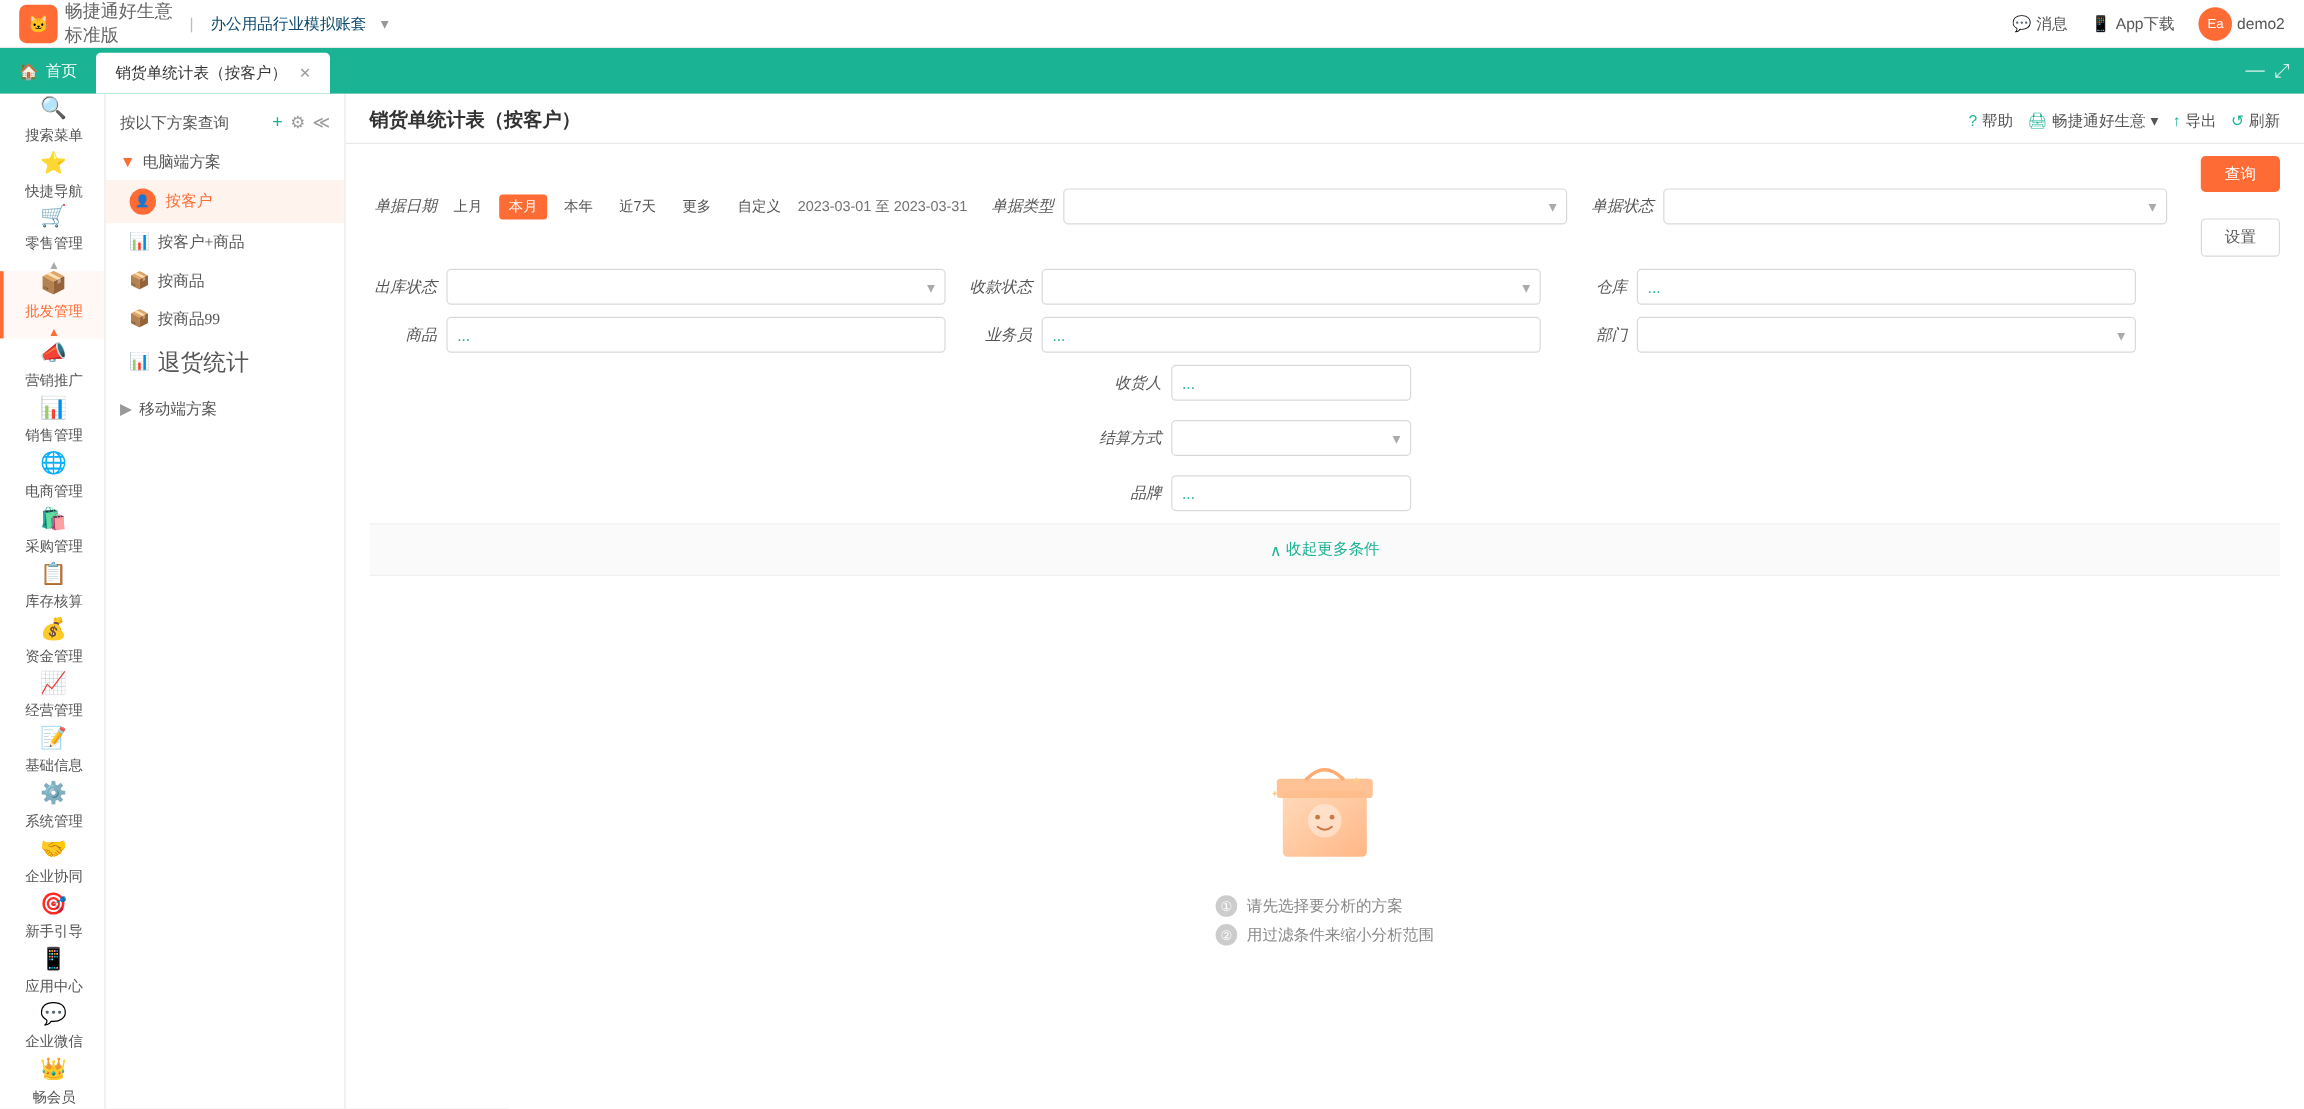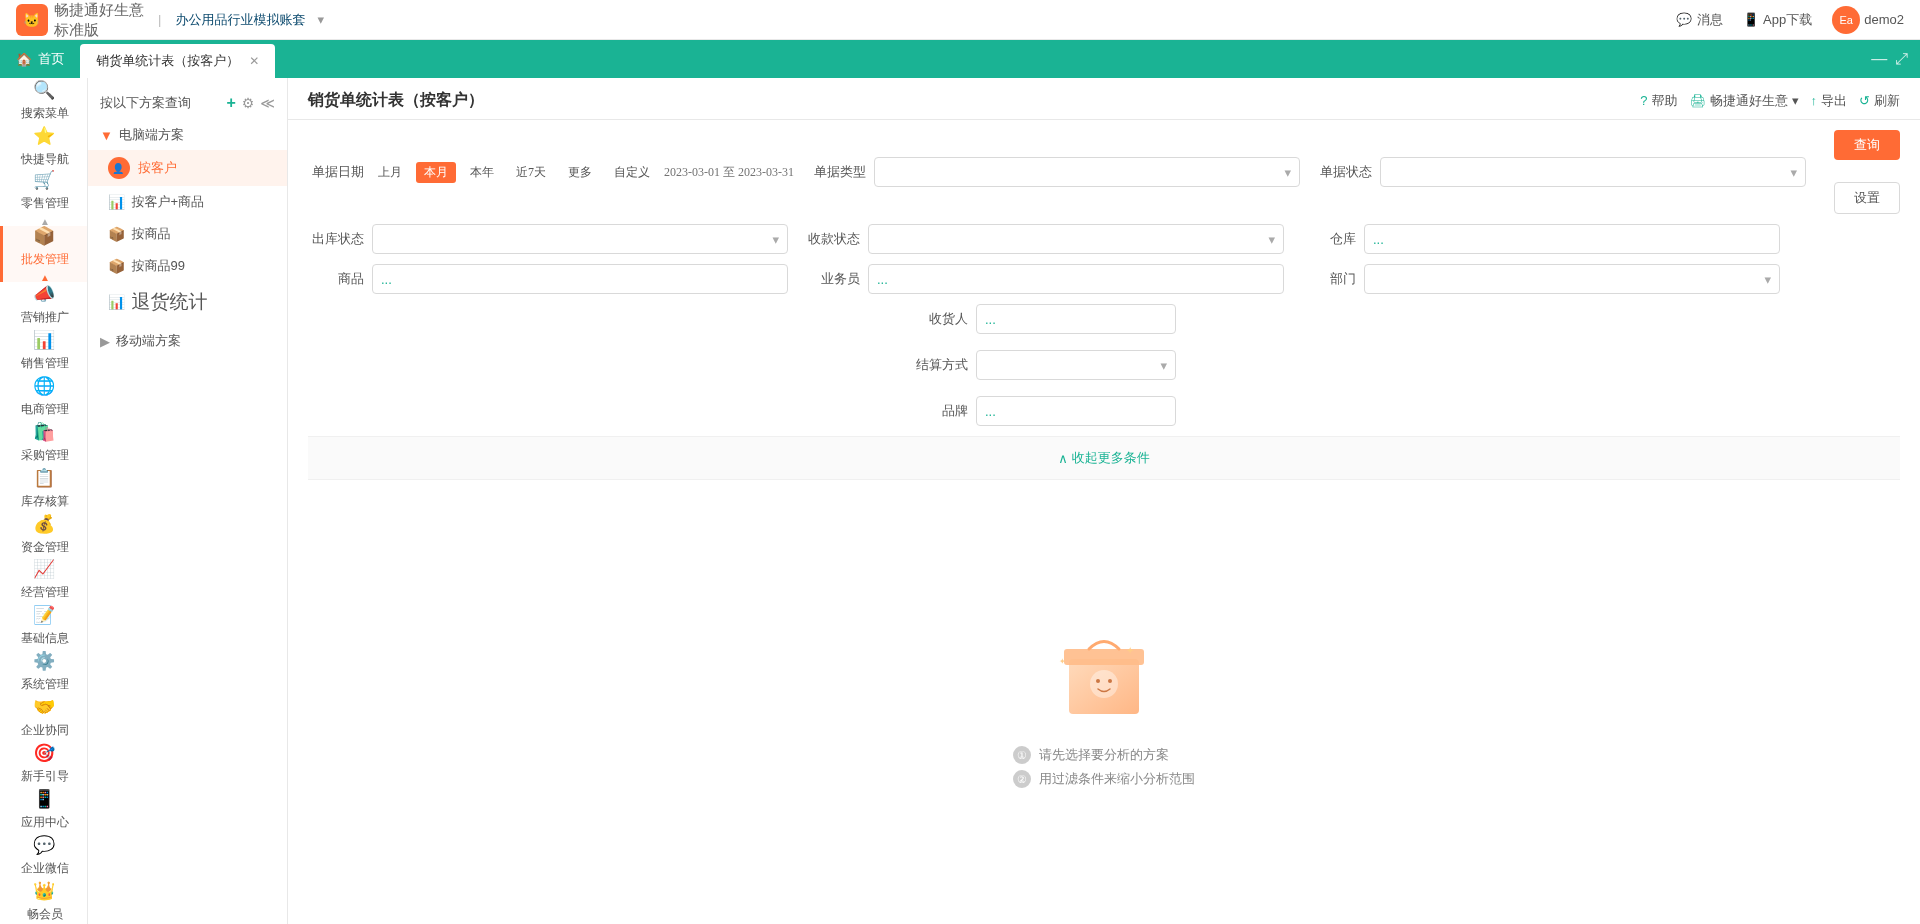--- a/index.html
+++ b/index.html
@@ -30,40 +30,40 @@
     
     .sidebar { width: 88px; background: #fff; border-right: 1px solid #e8e8e8; display: flex; flex-direction: column; overflow-y: auto; }
     .sidebar-item { height: 56px; display: flex; flex-direction: column; align-items: center; justify-content: center; cursor: pointer; gap: 4px; font-size: 12px; color: #555; border-left: 3px solid transparent; }
     .sidebar-item.active { color: #ff6b35; border-left-color: #ff6b35; background: #fff8f5; }
     .sidebar-item .icon { font-size: 18px; }
 
     
     .content { flex: 1; display: flex; overflow: hidden; }
 
     
-    .left-panel { width: 200px; background: #fff; border-right: 1px solid #e8e8e8; padding: 8px 0; overflow-y: auto; }
+    .left-panel { width: 200px; background: #fff; border-right: 1px solid #e8e8e8; padding: 8px 0; overflow-y: auto; font-family: Liberation Serif, serif; }
     .left-panel-header { display: flex; align-items: center; justify-content: space-between; padding: 8px 12px; font-size: 13px; color: #555; }
     .left-panel-actions { display: flex; align-items: center; gap: 6px; }
     .left-panel-action { color: #999; cursor: pointer; font-size: 14px; }
     .tree-item { display: flex; align-items: center; gap: 6px; padding: 6px 12px; cursor: pointer; font-size: 13px; color: #555; }
     .tree-group { padding-left: 0; }
     .tree-child { padding-left: 24px; }
     .tree-active-dot { width: 20px; height: 20px; border-radius: 50%; background: #ff6b35; display: flex; align-items: center; justify-content: center; color: white; font-size: 11px; margin-right: 2px; flex-shrink: 0; }
 
     
     .right-main { flex: 1; display: flex; flex-direction: column; overflow: hidden; }
 
     
     .page-header { padding: 12px 20px 8px; background: #fff; border-bottom: 1px solid #e8e8e8; display: flex; align-items: center; justify-content: space-between; }
     .page-title { font-size: 16px; font-weight: bold; color: #333; }
     .page-actions { display: flex; align-items: center; gap: 12px; }
     .page-action { display: flex; align-items: center; gap: 4px; color: #555; cursor: pointer; font-size: 13px; }
     .filter-row { display: flex; align-items: center; gap: 16px; margin-bottom: 10px; }
-    .filter-label { color: #555; font-size: 13px; white-space: nowrap; min-width: 56px; text-align: right; }
-    .filter-date-group { display: flex; align-items: center; gap: 6px; font-family: Liberation Serif, serif; }
+    .filter-label { color: #555; font-size: 13px; white-space: nowrap; min-width: 56px; text-align: right; font-style: italic; }
+    .filter-date-group { display: flex; align-items: center; gap: 6px; }
     .date-quick-btn { padding: 2px 8px; font-size: 12px; cursor: pointer; color: #555; border-radius: 3px; }
     .date-quick-btn.active { background: #ff6b35; color: white; border-radius: 3px; padding: 2px 8px; }
     .date-range { font-size: 12px; color: #737373; margin-left: 0; }
     .filter-select { height: 30px; border: 1px solid #d9d9d9; border-radius: 4px; padding: 0 8px; font-size: 13px; color: #555; background: white; display: flex; align-items: center; justify-content: space-between; cursor: pointer; min-width: 200px; flex: 1; }
     .filter-select .placeholder { color: #bbb; }
     .filter-select .arrow { color: #aaa; }
     .filter-input { height: 30px; border: 1px solid #d9d9d9; border-radius: 4px; padding: 0 8px; font-size: 13px; color: #555; background: white; display: flex; align-items: center; gap: 4px; min-width: 200px; flex: 1; }
     .filter-input .dots { color: #1ab394; cursor: pointer; }
     .filter-col { flex: 1; display: flex; align-items: center; gap: 8px; }
     .collapse-btn { display: flex; align-items: center; justify-content: center; gap: 4px; color: #1ab394; cursor: pointer; font-size: 13px; padding: 6px 16px; }

